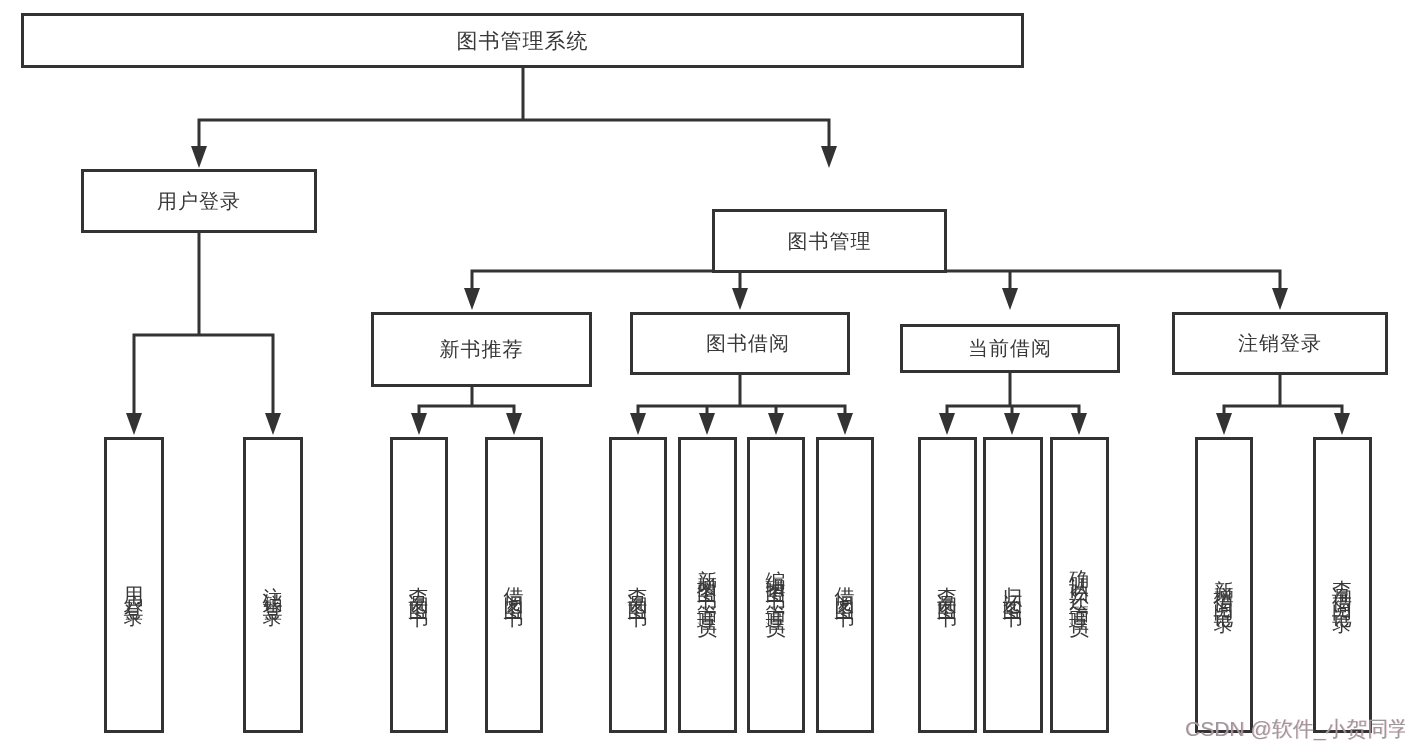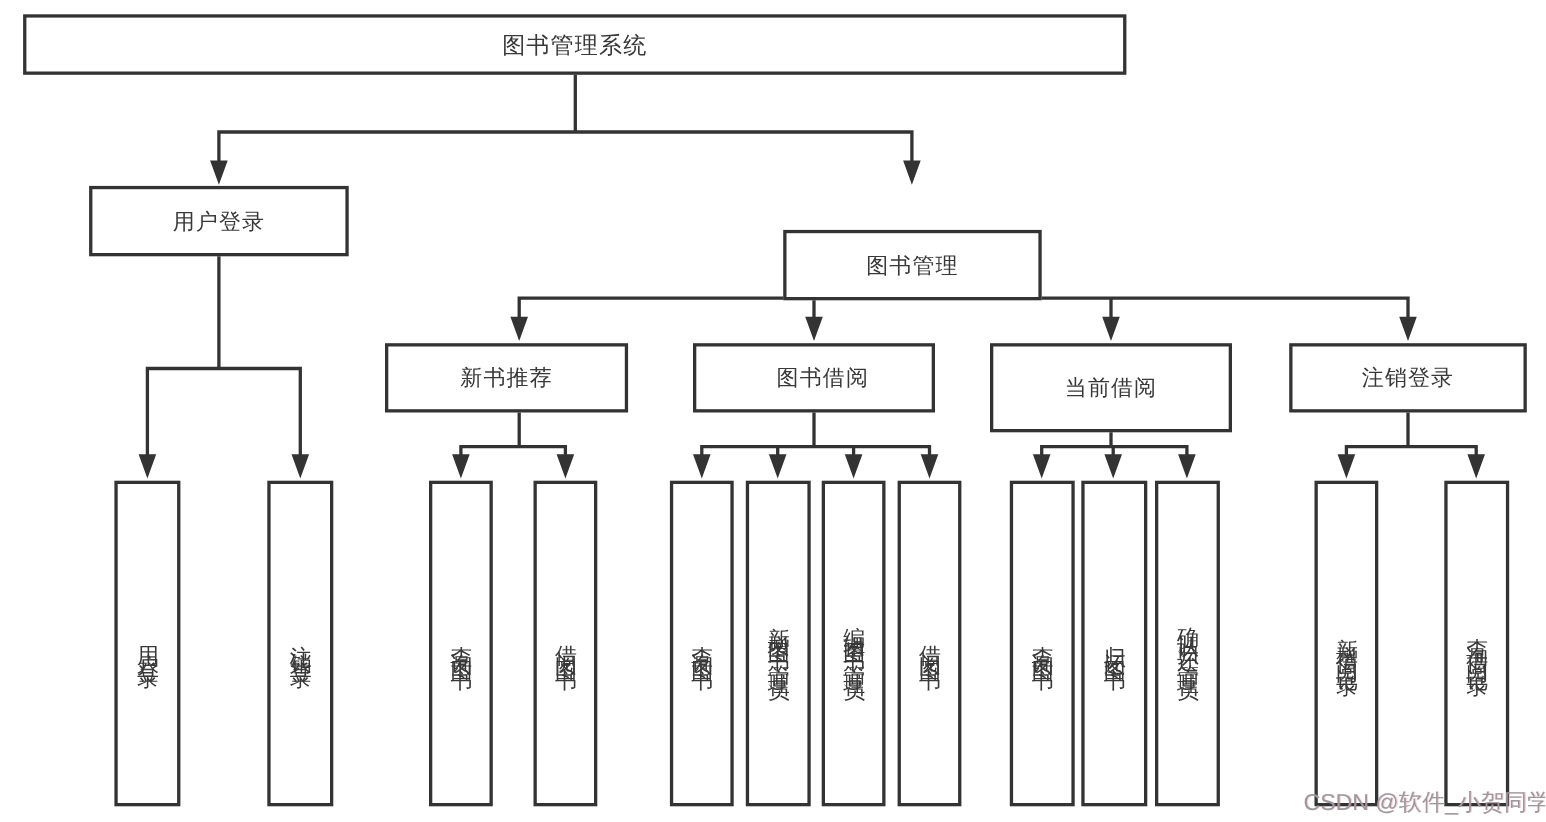--- a/index.html
+++ b/index.html
@@ -65,27 +65,27 @@
     <span>图书管理系统</span>
   </div>
 
   <div class="box hbox" style="left:81px;top:169px;width:236px;height:64px;">
     <span>用户登录</span>
   </div>
   <div class="box hbox" style="left:712px;top:169px;width:235px;height:64px;margin-top:40px;">
     <span>图书管理</span>
   </div>
 
-  <div class="box hbox" style="left:350px;top:312px;width:221px;height:63px;font-family:Liberation Serif, serif;">
+  <div class="box hbox" style="left:371px;top:312px;width:221px;height:75px;font-family:Liberation Serif, serif;">
     <span>新书推荐</span>
   </div>
   <div class="box hbox" style="left:630px;top:312px;width:220px;height:63px;padding-left:16px;">
     <span>图书借阅</span>
   </div>
-  <div class="box hbox" style="left:900px;top:312px;width:220px;height:81px;">
+  <div class="box hbox" style="left:900px;top:324px;width:220px;height:49px;">
     <span>当前借阅</span>
   </div>
   <div class="box hbox" style="left:1172px;top:312px;width:216px;height:63px;">
     <span>注销登录</span>
   </div>
 
   <div class="box vbox" style="left:104px;top:437px;width:60px;height:296px;">
     <span>用户登录</span>
   </div>
   <div class="box vbox" style="left:243px;top:437px;width:60px;height:296px;">

